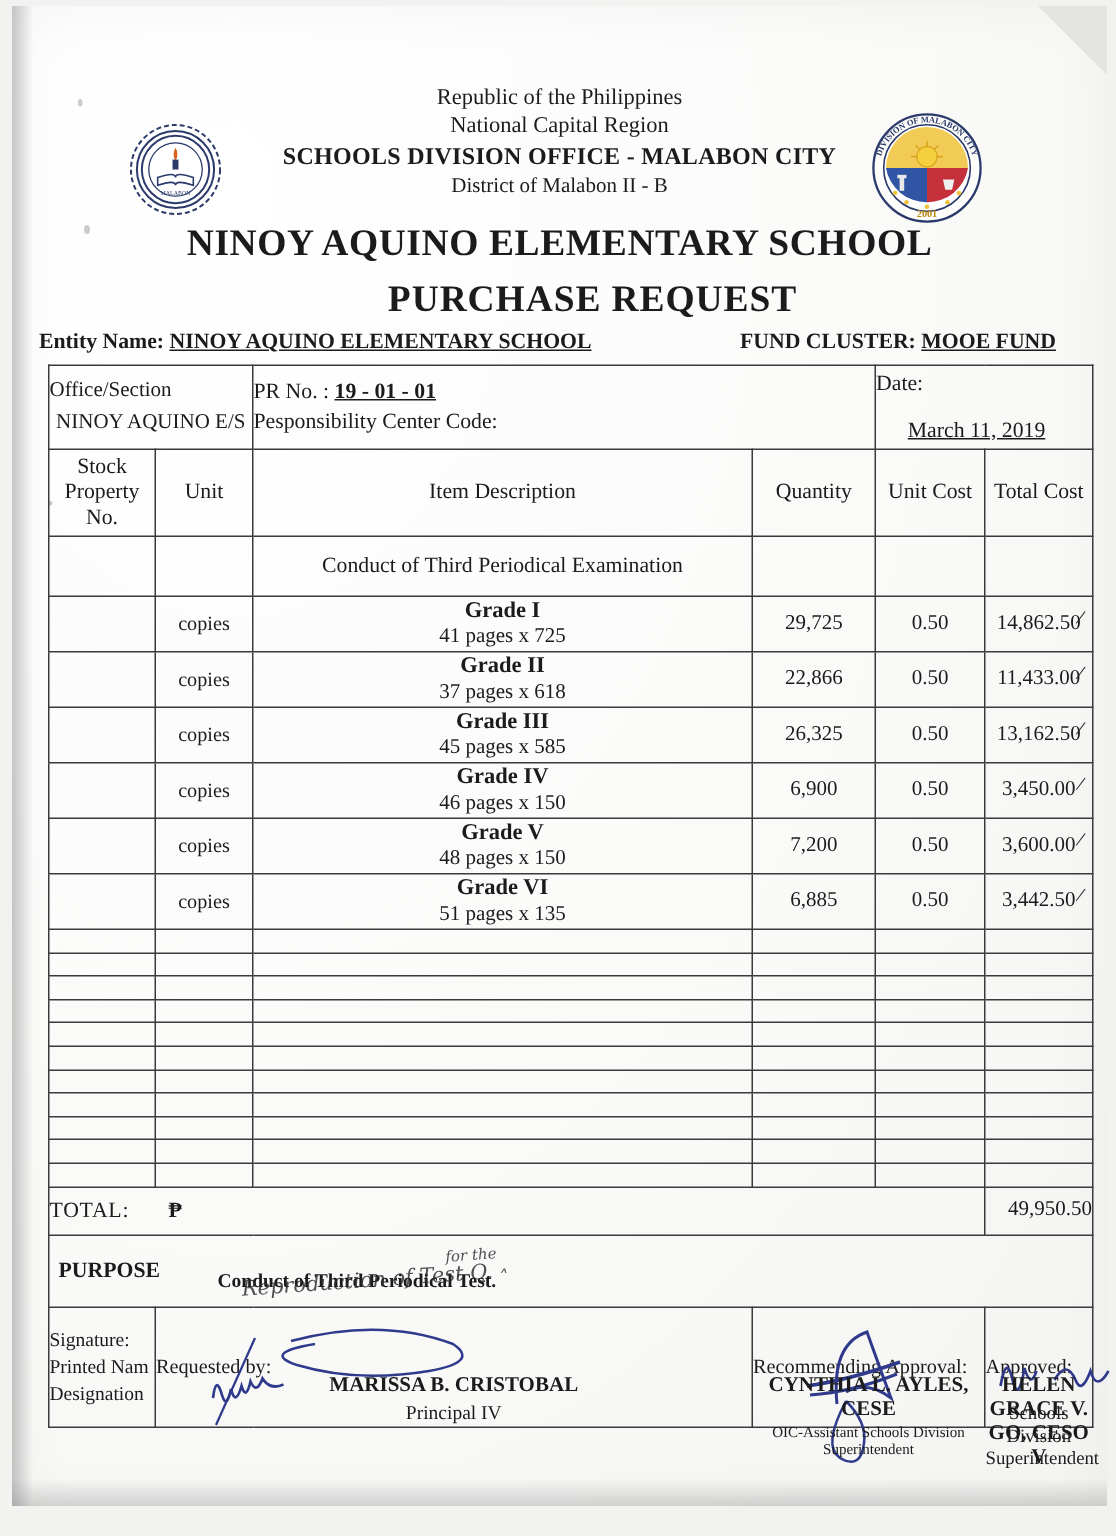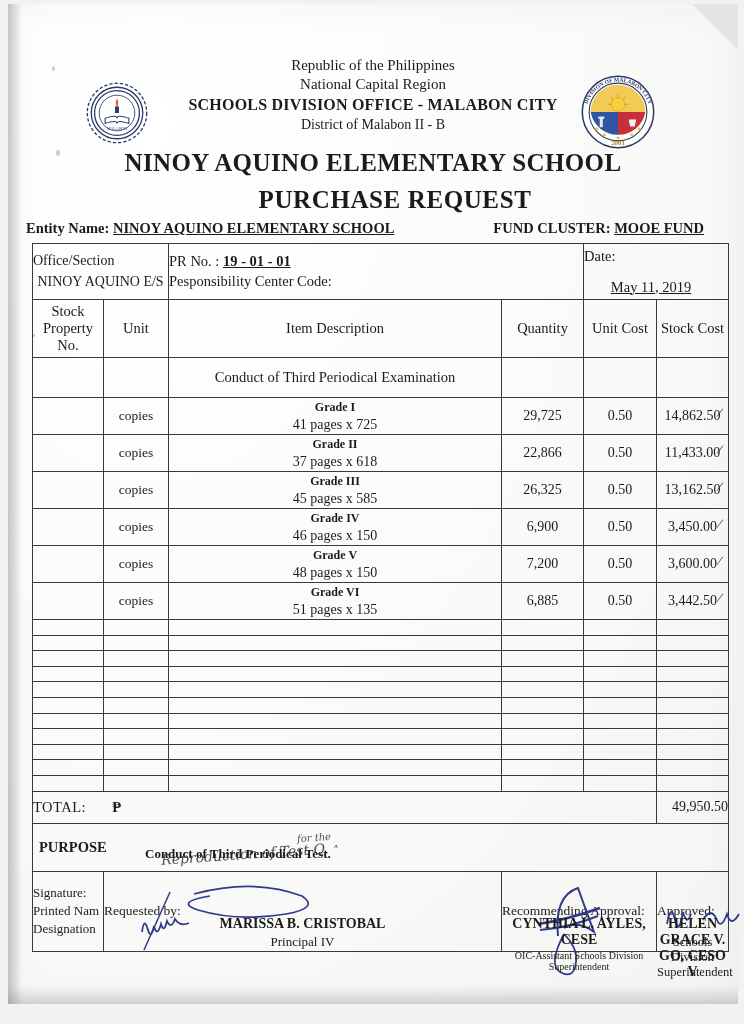--- a/index.html
+++ b/index.html
@@ -123,21 +123,21 @@
   }
 
   
   .row-title td { height: 40px; }
   .row-title .desc-title {
     text-align: center; font-weight: bold; font-size: 14.5px; line-height: 19px;
   }
   .row-item td { height: 37px; }
   .cell-unit { text-align: center; font-size: 13.5px; padding-top: 14px; vertical-align: top; }
   .cell-desc { text-align: center; line-height: 17px; padding-top: 2px; }
-  .cell-desc .grade { font-weight: bold; font-size: 12px; display: block; }
+  .cell-desc .grade { font-weight: bold; font-size: 15px; display: block; }
   .cell-desc .pages { font-size: 14px; display: block; }
   .cell-qty   { text-align: center; font-size: 14px; }
   .cell-ucost { text-align: center; font-size: 14px; }
   .cell-tcost { text-align: center; font-size: 14px; font-weight: bold; position: relative; }
   .tick {
     position: absolute; right: 6px; top: 7px; font-size: 14px; color: #2b2b2b;
     transform: rotate(18deg); font-weight: normal;
   }
   .row-blank td { height: 15.6px; }
 
@@ -278,31 +278,31 @@
         </td>
         <td colspan="2" class="info-pr">
           <div class="pr-line">
             <span>PR No. :</span>
             <span class="pr-val">19 - 01 - 01</span>
           </div>
           <div>Pesponsibility Center Code:</div>
         </td>
         <td colspan="2" class="info-date">
           <span>Date:</span>
-          <span class="d-val">May 11, 2019</span>
+          <span class="d-val">March 11, 2019</span>
         </td>
       </tr>
 
       <tr>
         <td class="colhead">Stock Property No.</td>
         <td class="colhead">Unit</td>
         <td class="colhead">Item Description</td>
         <td class="colhead">Quantity</td>
         <td class="colhead">Unit Cost</td>
-        <td class="colhead">Stock Cost</td>
+        <td class="colhead">Total Cost</td>
       </tr>
 
       <tr class="row-title">
         <td></td>
         <td></td>
         <td class="desc-title">Conduct of Third Periodical Examination</td>
         <td></td>
         <td></td>
         <td></td>
       </tr>

